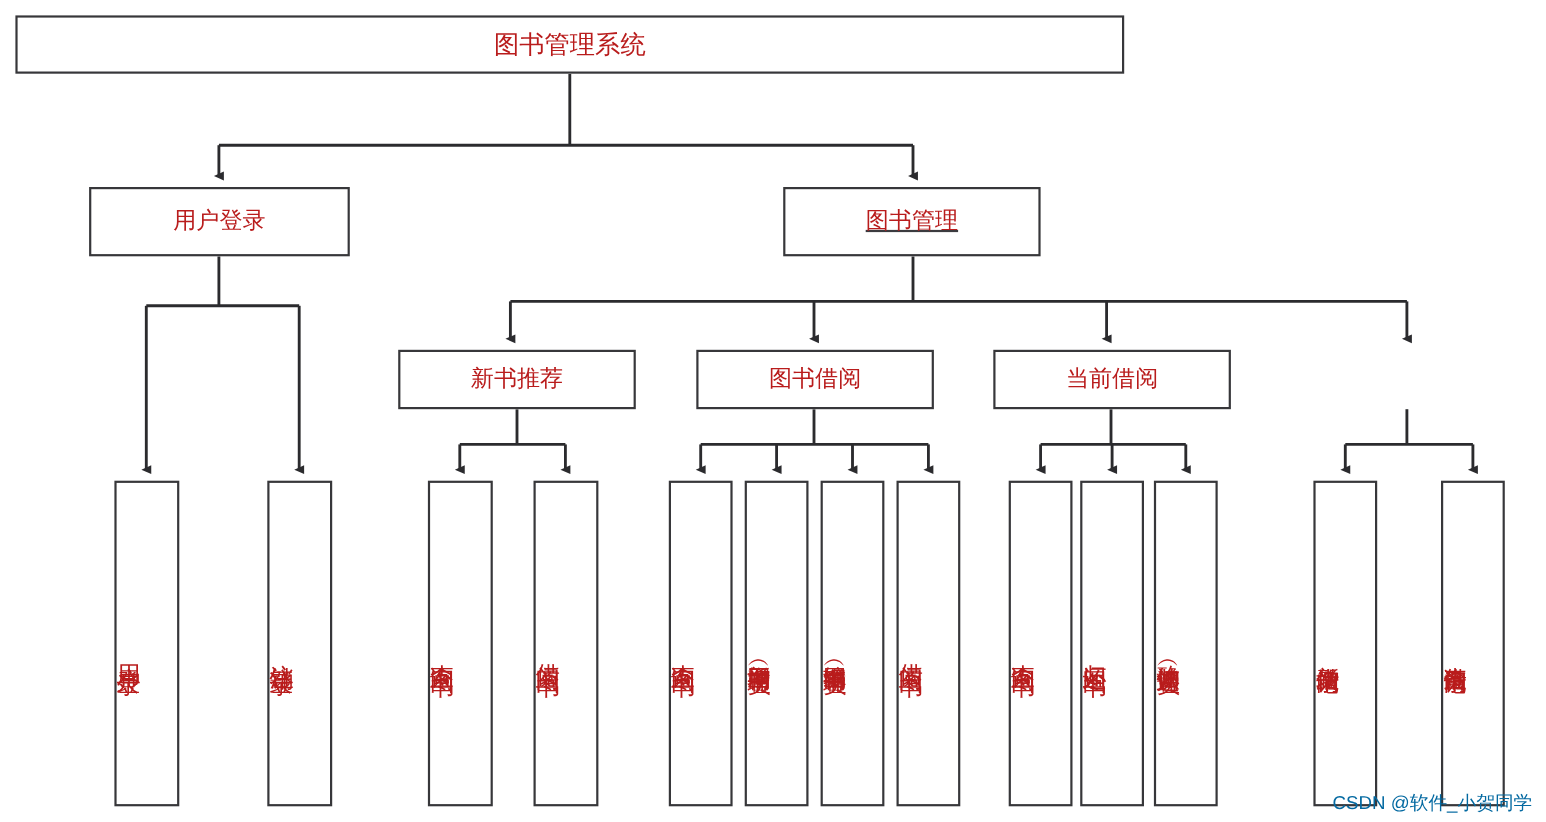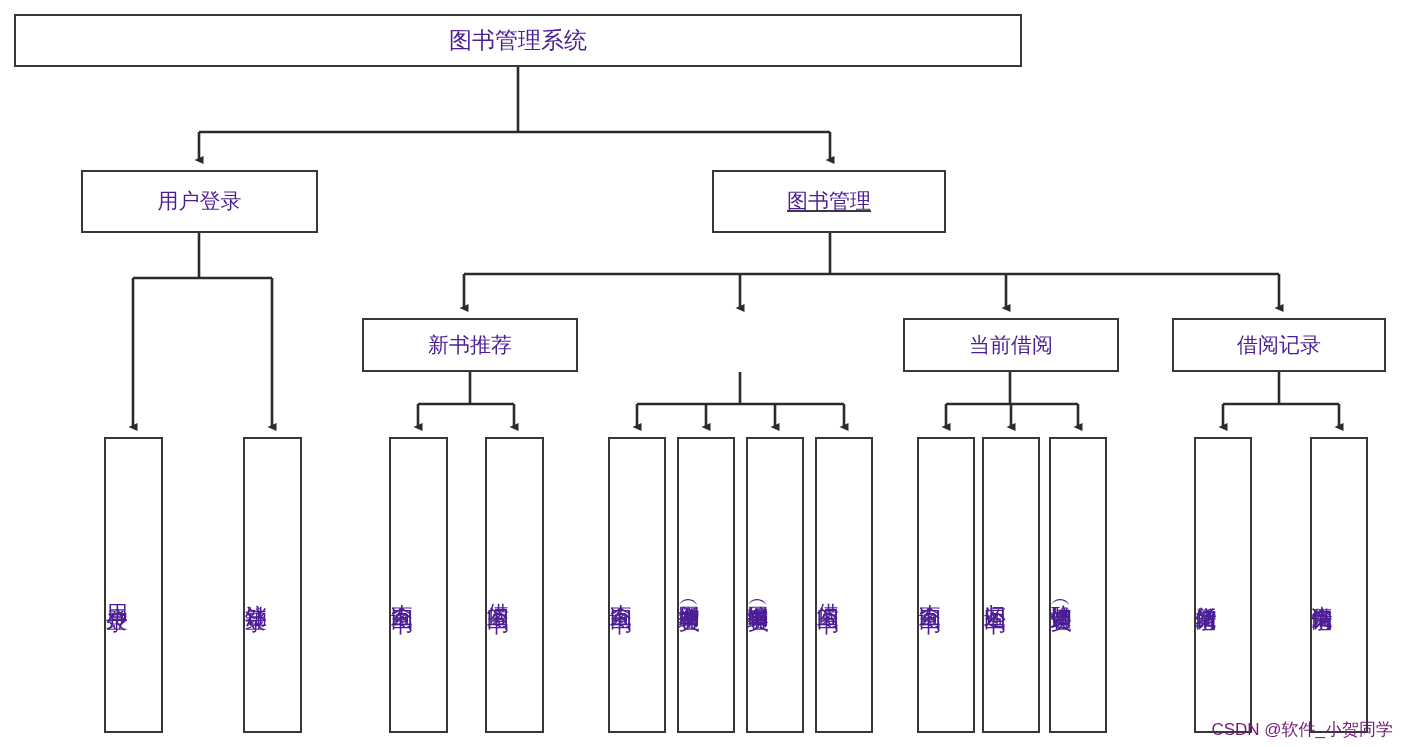--- a/index.html
+++ b/index.html
@@ -17,21 +17,21 @@
     position:absolute;
     box-sizing:border-box;
     background:#ffffff;
     border:2px solid #37373a;
     display:flex;
     align-items:center;
     justify-content:center;
     color:#3b3b3f;
   }
   .node .label{
-    color:#4c1d95;
+    color:#b91c1c;
     line-height:1.15;
     white-space:nowrap;
   }
   .node.root .label{font-size:23px;}
   .node.l1 .label{font-size:21px;}
   .node.l2 .label{font-size:21px;}
 
   .node.leaf{
     align-items:center;
     justify-content:flex-start;
@@ -45,21 +45,21 @@
     line-height:1;
     white-space:nowrap;
   }
   .node.leaf.tight .label{font-size:21px;letter-spacing:1px;}
 
   .watermark{
     position:absolute;
     right:12px;
     bottom:6px;
     font-size:17px;
-    color:#701a75;
+    color:#0369a1;
     white-space:nowrap;
     user-select:none;
   }
 </style>
 </head>
 <body>
 
 <div id="diagram">
 
   <svg class="edges" viewBox="0 0 1405 747" xmlns="http://www.w3.org/2000/svg">
@@ -121,25 +121,25 @@
   <div class="node l1" style="left:81px;top:170px;width:237px;height:63px;">
     <span class="label">用户登录</span>
   </div>
   <div class="node l1" style="left:712px;top:170px;width:234px;height:63px;text-decoration:underline;">
     <span class="label">图书管理</span>
   </div>
 
   <div class="node l2" style="left:362px;top:318px;width:216px;height:54px;">
     <span class="label">新书推荐</span>
   </div>
+  <div class="node l2" style="left:633px;top:318px;width:216px;height:54px;">
+    <span class="label">图书借阅</span>
+  </div>
   <div class="node l2" style="left:903px;top:318px;width:216px;height:54px;text-align:right;">
     <span class="label">当前借阅</span>
-  </div>
-  <div class="node l2" style="left:1172px;top:318px;width:214px;height:54px;">
-    <span class="label">借阅记录</span>
   </div>
 
   <div class="node leaf" style="left:104px;top:437px;width:59px;height:296px;">
     <span class="label">用户登录</span>
   </div>
   <div class="node leaf" style="left:243px;top:437px;width:59px;height:296px;">
     <span class="label">注销登录</span>
   </div>
 
   <div class="node leaf" style="left:389px;top:437px;width:59px;height:296px;">

